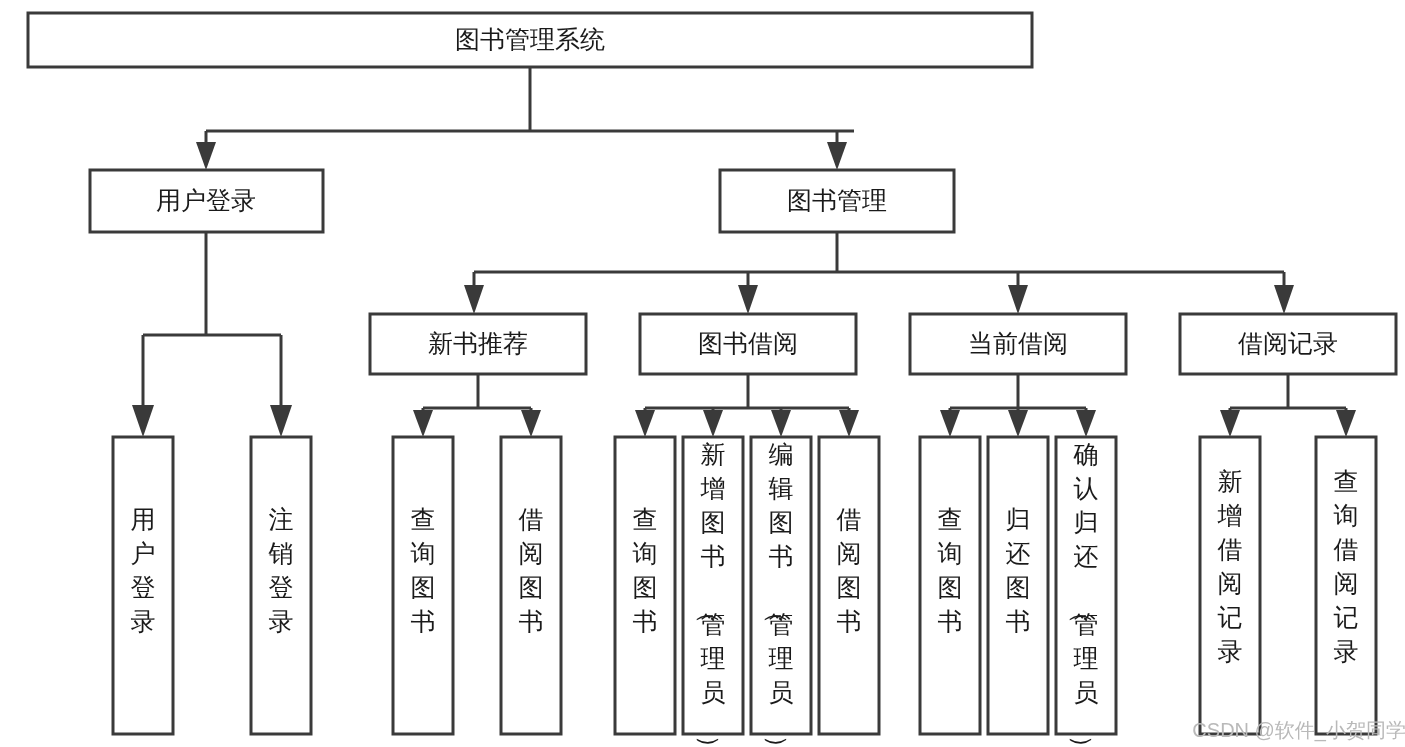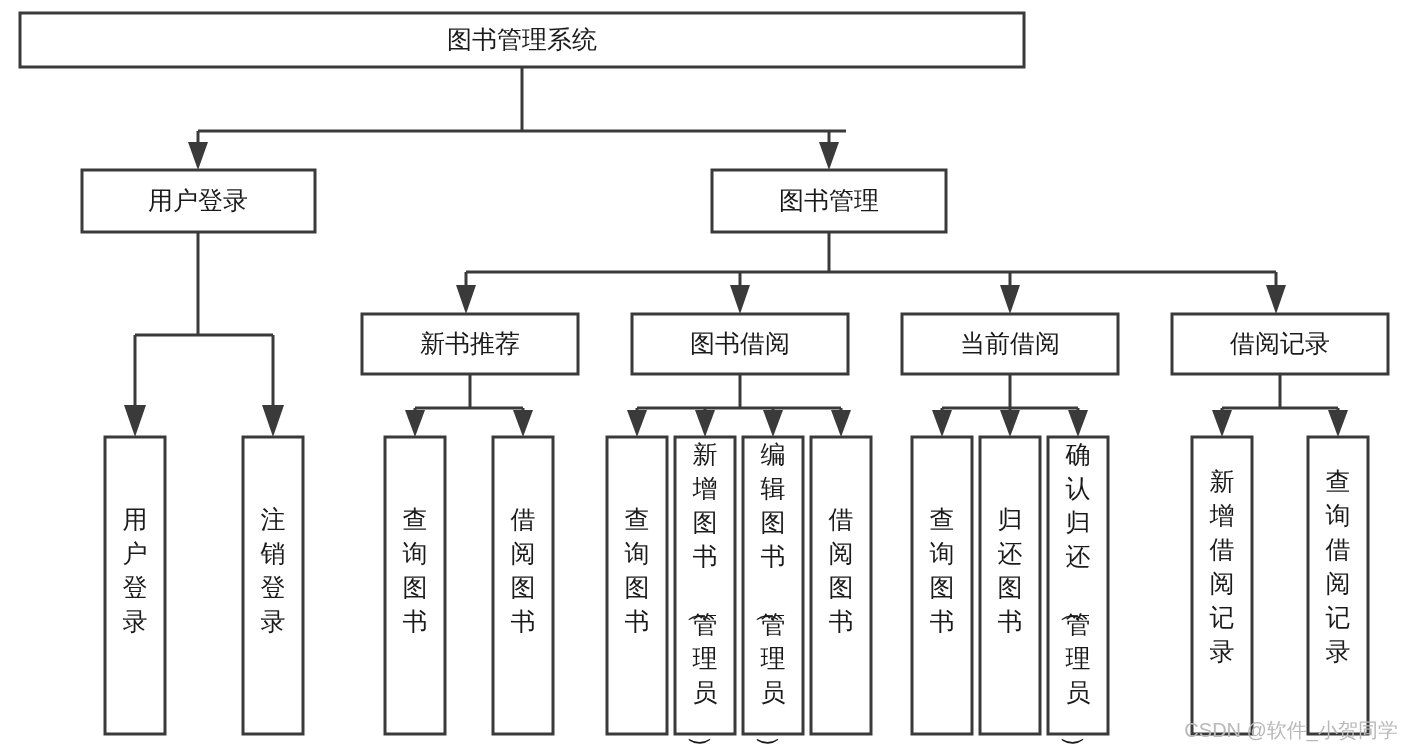--- a/index.html
+++ b/index.html
@@ -10,21 +10,21 @@
   body {
     width: 1405px;
     height: 747px;
     font-family: "Liberation Sans", "DejaVu Sans", sans-serif;
     overflow: hidden;
     position: relative;
   }
   #diagram-root {
     position: absolute;
     top: 0;
-    left: 0;
+    left: 8px;
     width: 1190px;
     height: 747px;
     border-radius: 21px;
   }
   svg.diagram {
     display: block;
     width: 1405px;
     height: 747px;
   }
   .node-box {

